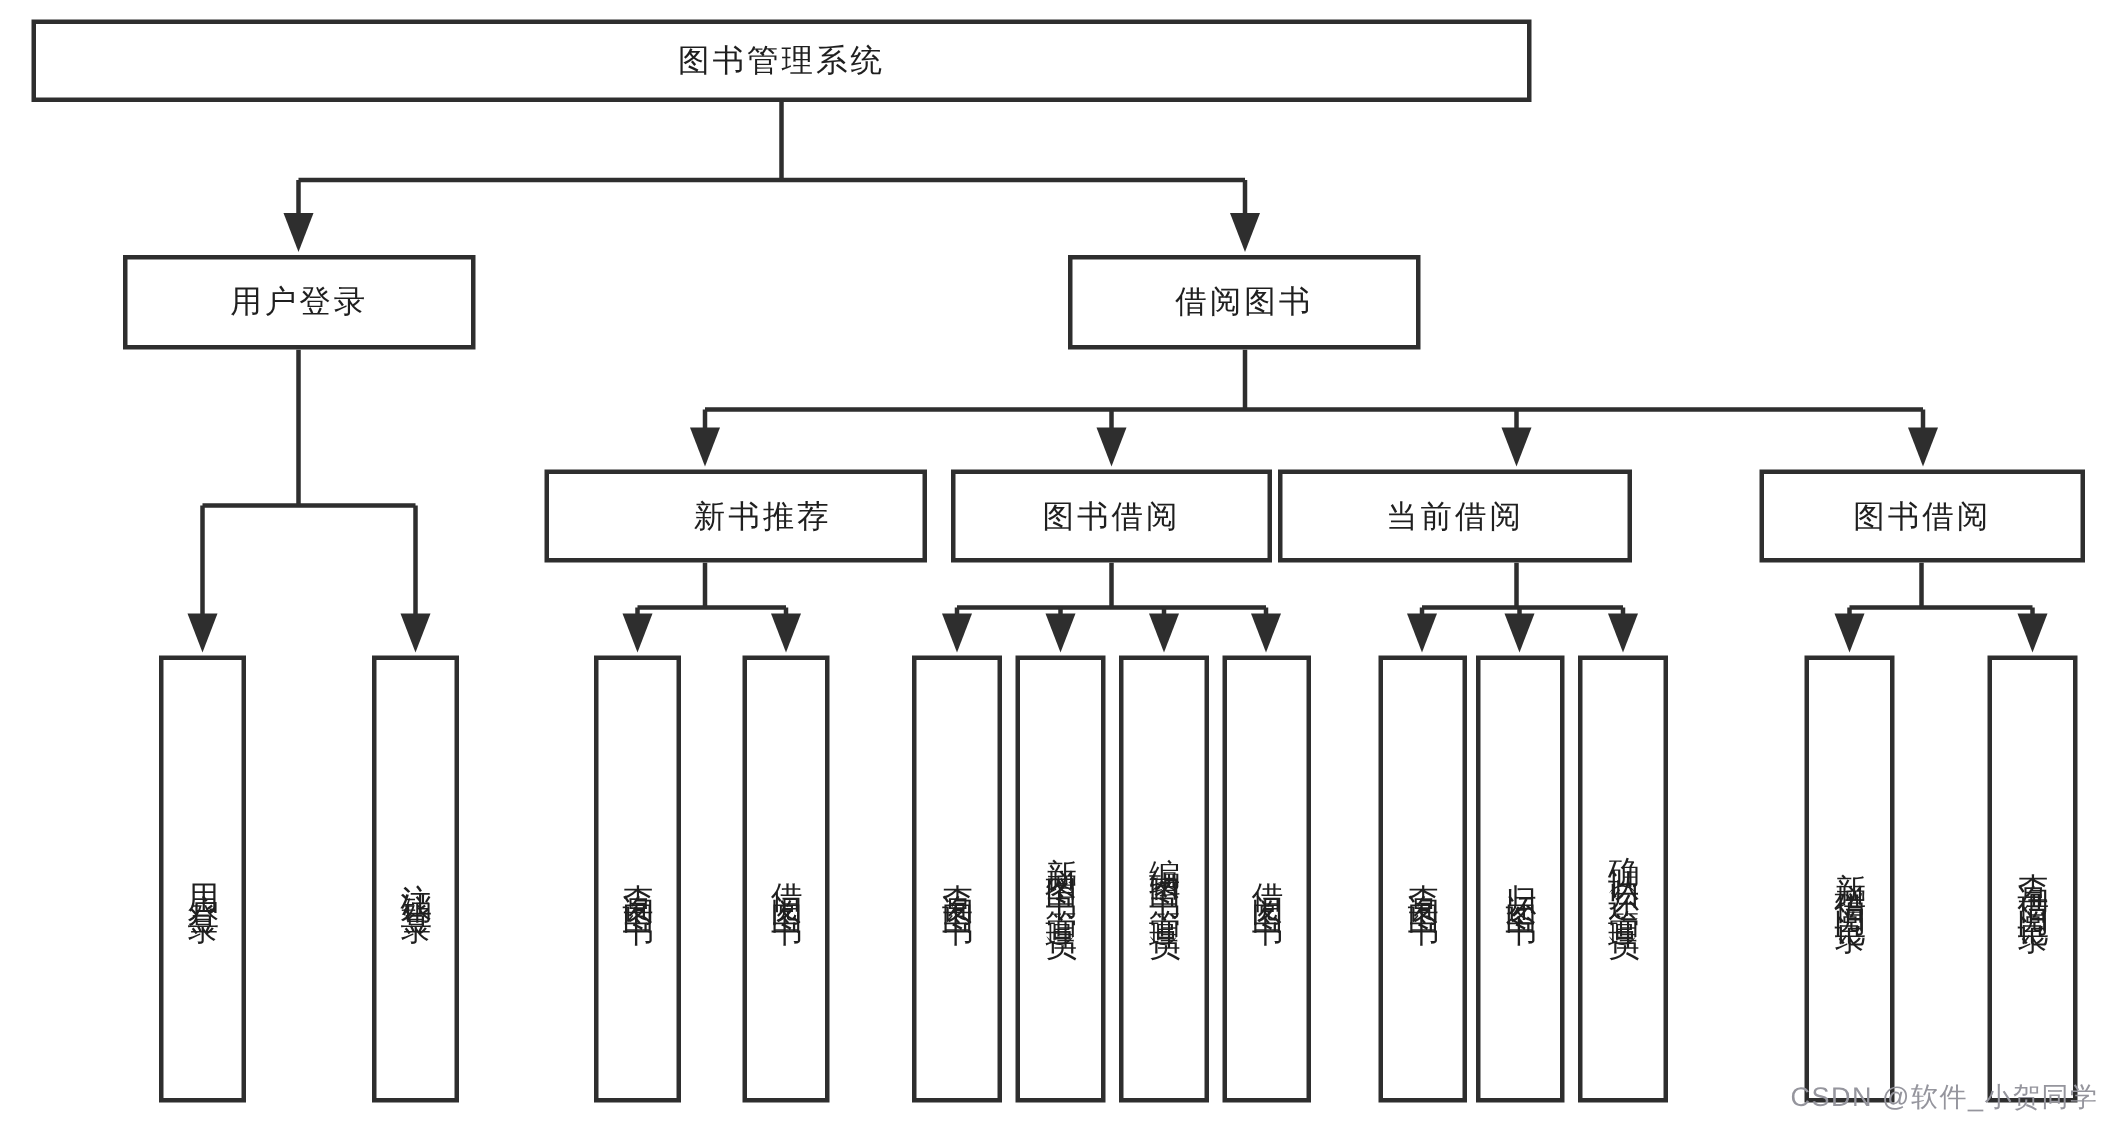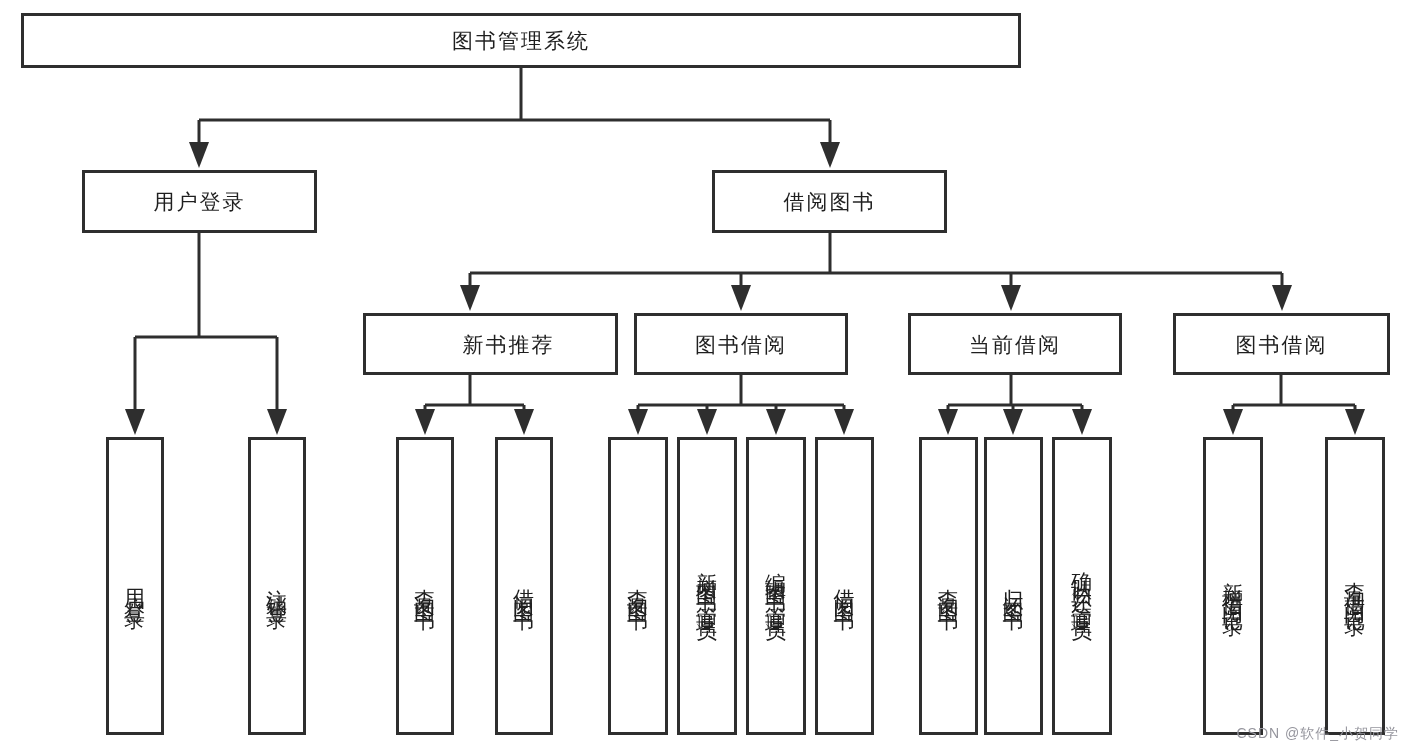--- a/index.html
+++ b/index.html
@@ -34,21 +34,21 @@
     text-orientation: mixed;
     letter-spacing: 7px;
     font-size: 21px;
     line-height: 1;
     white-space: nowrap;
   }
   .watermark {
     position: absolute;
     right: 6px;
     bottom: 4px;
-    font-size: 14px;
+    font-size: 18px;
     letter-spacing: 1px;
     color: #95959d;
     z-index: 10;
     white-space: nowrap;
   }
 </style>
 </head>
 <body>
 
 <div class="stage">
@@ -125,21 +125,21 @@
   <div class="node hnode" style="left:712px; top:170px; width:235px; height:63px;">
     <span>借阅图书</span>
   </div>
 
   <div class="node hnode" style="left:363px; top:313px; width:255px; height:62px;padding-left:36px;">
     <span>新书推荐</span>
   </div>
   <div class="node hnode" style="left:634px; top:313px; width:214px; height:62px;">
     <span>图书借阅</span>
   </div>
-  <div class="node hnode" style="left:908px; top:313px; width:214px; height:62px;">
+  <div class="node hnode" style="left:852px; top:313px; width:236px; height:62px;">
     <span>当前借阅</span>
   </div>
   <div class="node hnode" style="left:1173px; top:313px; width:217px; height:62px;">
     <span>图书借阅</span>
   </div>
 
   <div class="node vnode" style="left:106px; top:437px; width:58px; height:298px;">
     <span>用户登录</span>
   </div>
   <div class="node vnode" style="left:248px; top:437px; width:58px; height:298px;">

